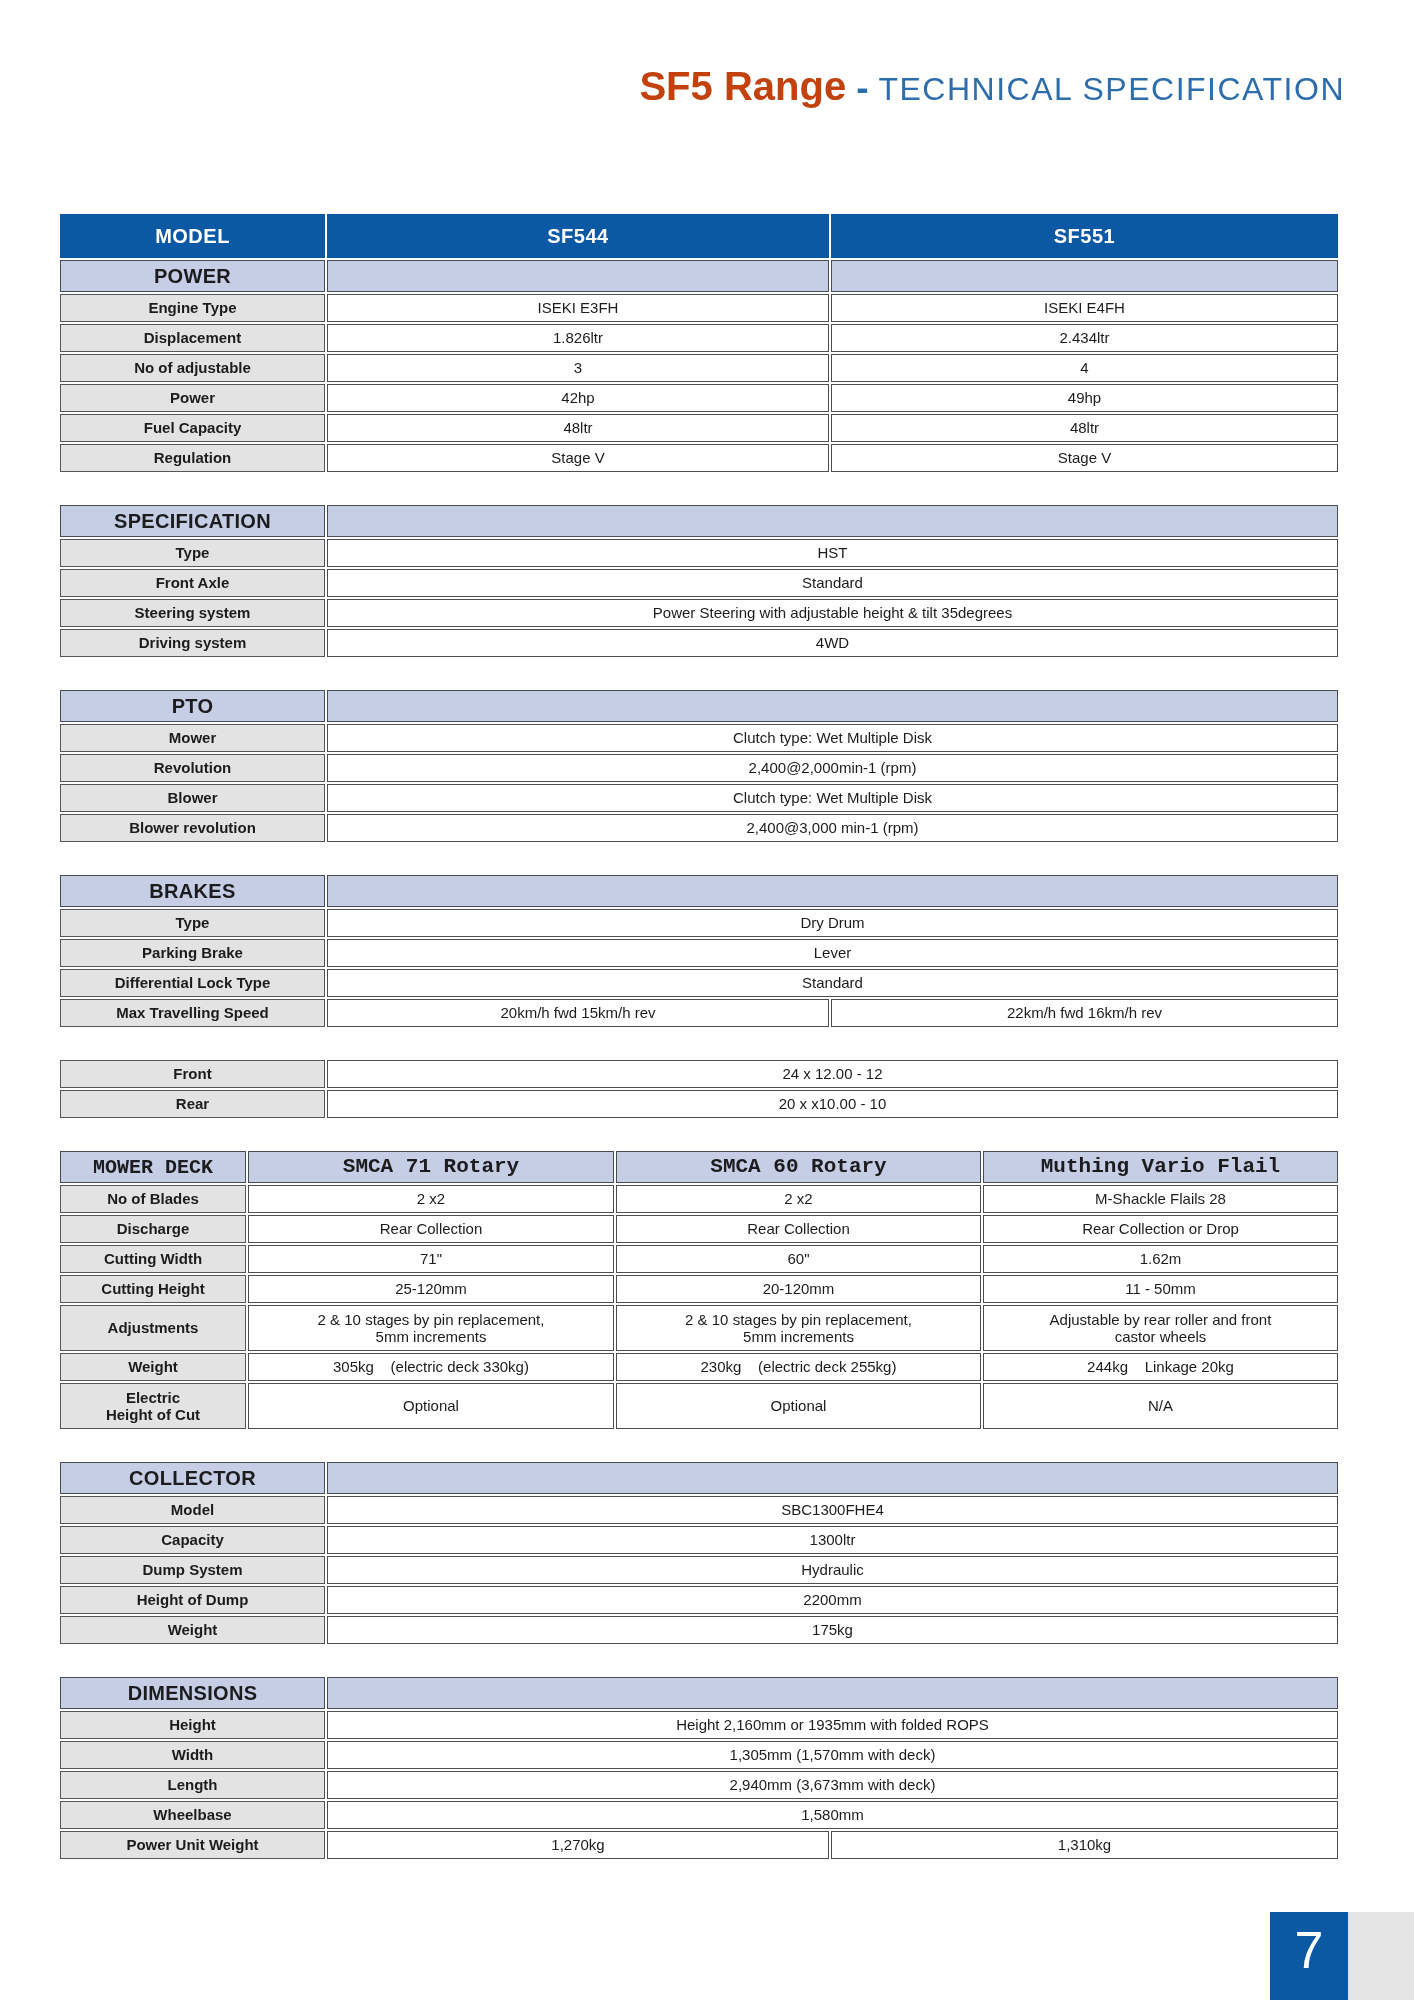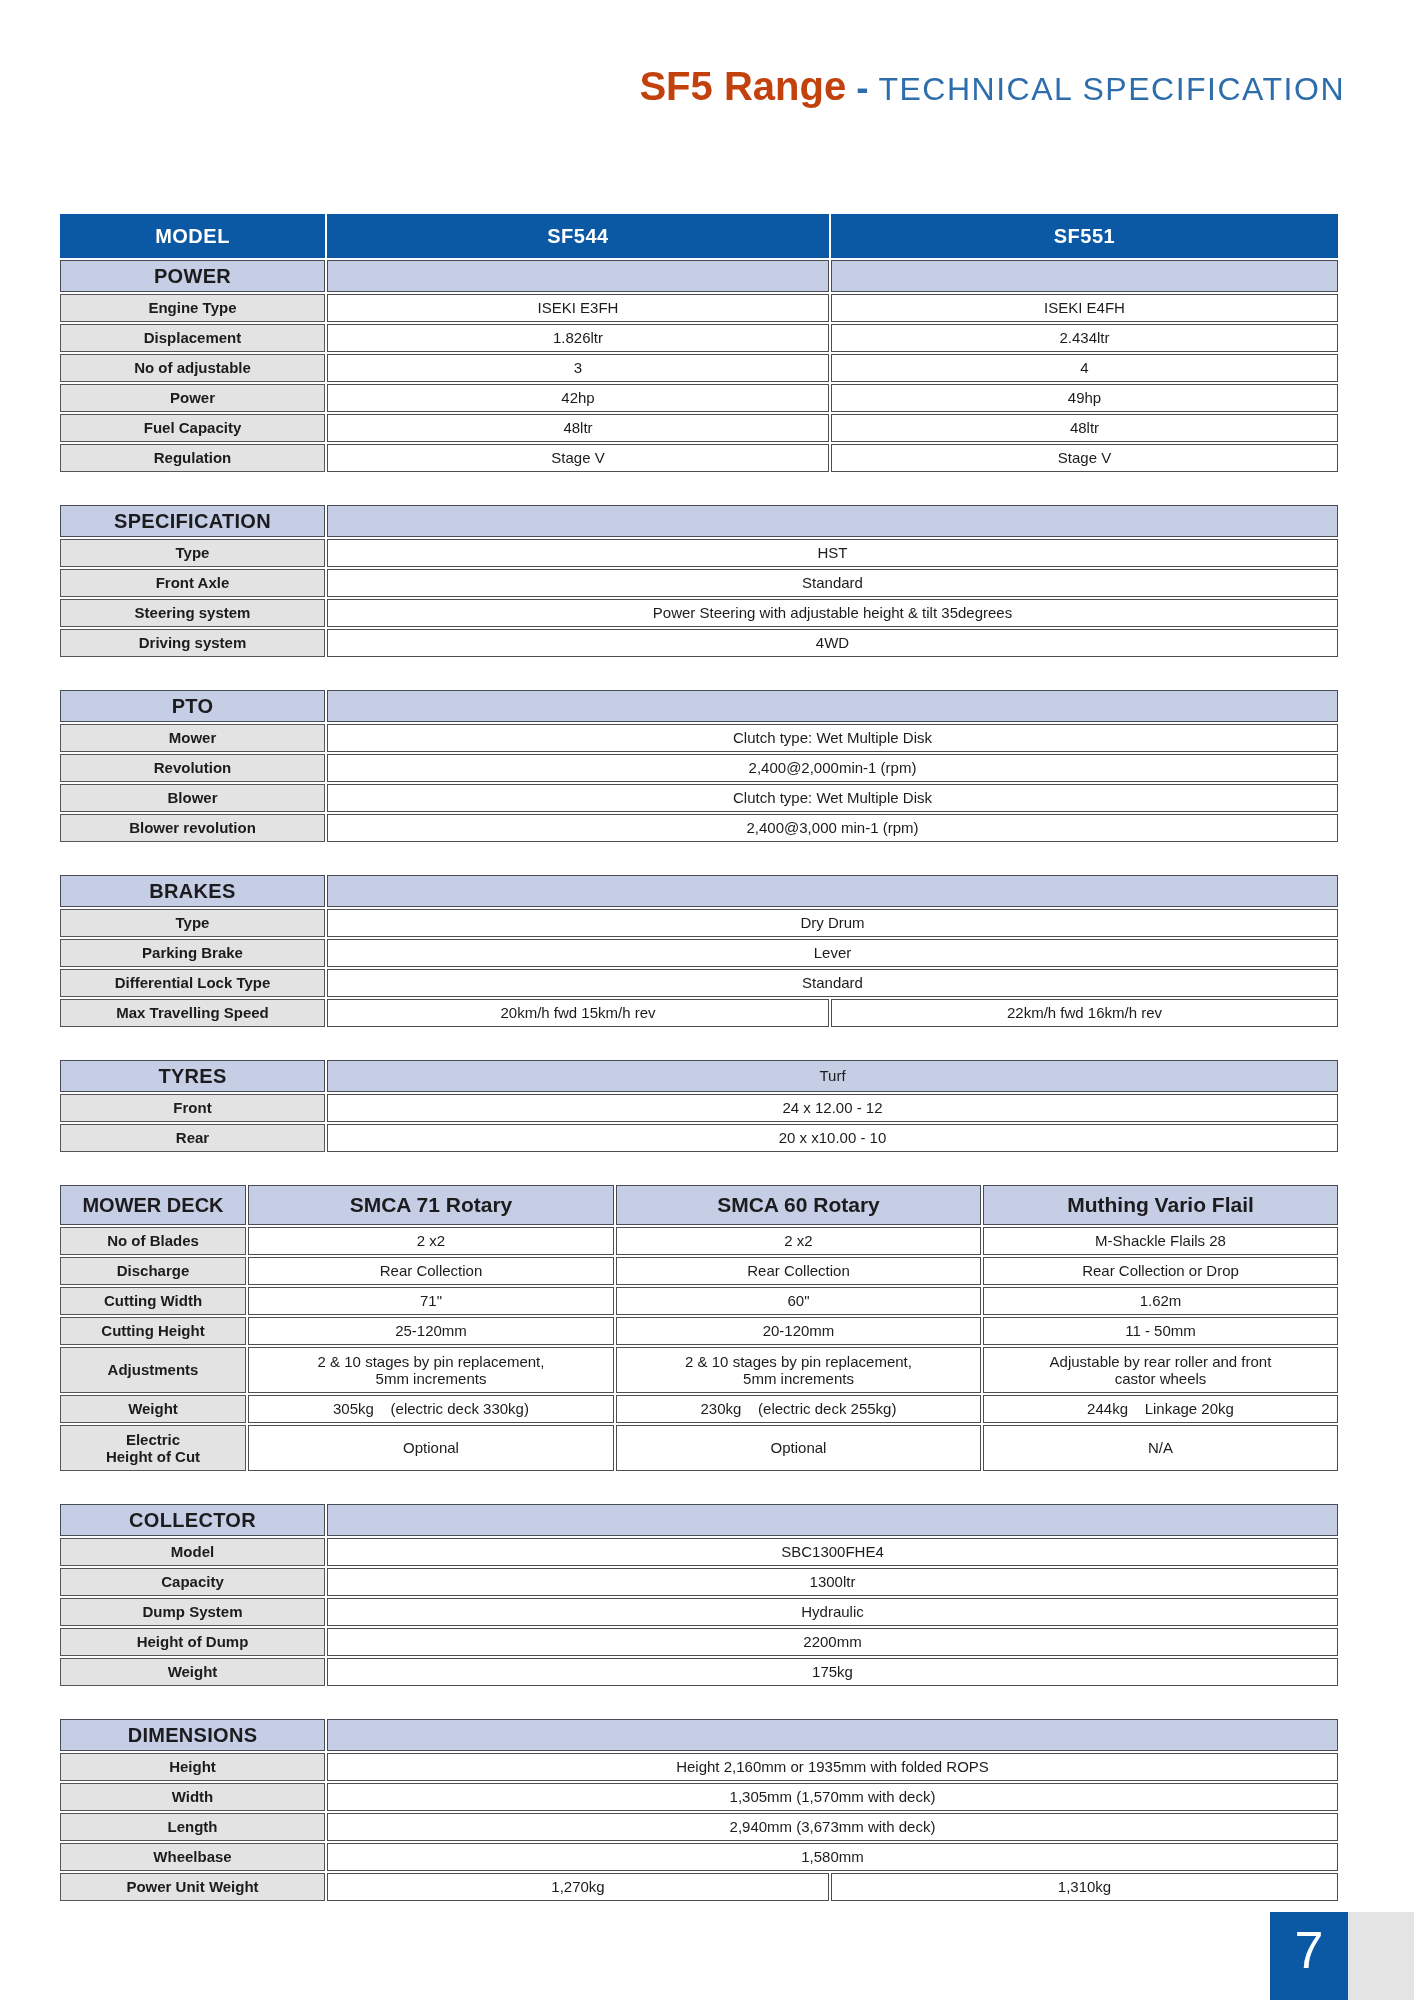--- a/index.html
+++ b/index.html
@@ -47,21 +47,21 @@
     height: 44px; letter-spacing: 0.5px;
   }
   .spec td.section {
     background: #c6cee5; border-color: #474c57;
     font-weight: bold; font-size: 20px; height: 32px; letter-spacing: 0.3px;
   }
   .spec td.section-fill { background: #c6cee5; border-color: #474c57; }
   .spec td.section-value { background: #c6cee5; border-color: #474c57; font-size: 15px; font-weight: normal; }
 
   
-  .spec tr.deck-header td { background: #c6cee5; border-color: #474c57; font-weight: bold; height: 40px; }
+  .spec tr.deck-header td { background: #c6cee5; border-color: #474c57; font-weight: bold; height: 32px; font-family: Liberation Mono, monospace; }
   .spec tr.deck-header td.deck-title { font-size: 20px; }
   .spec tr.deck-header td.deck-col { font-size: 21px; }
   .spec tr.tall td { height: 46px; }
 
   
   col.c-label { width: 265px; }
   col.c-v1 { width: 502px; }
   col.c-v2 { width: 507px; }
   col.d-label { width: 186px; }
   col.d-c1 { width: 366px; }
@@ -229,24 +229,20 @@
     </tbody>
   </table>
 
   <table class="spec">
     <colgroup>
         <col class="c-label">
         <col class="c-v1">
         <col class="c-v2">
       </colgroup>
     <tbody>
-      <tr>
-        <td class="section">TYRES</td>
-        <td class="section-value" colspan="2">Turf</td>
-      </tr>
       <tr>
           <td class="label">Front</td>
           <td colspan="2">24 x 12.00 - 12</td>
         </tr>
       <tr>
           <td class="label">Rear</td>
           <td colspan="2">20 x x10.00 - 10</td>
         </tr>
     </tbody>
   </table>

